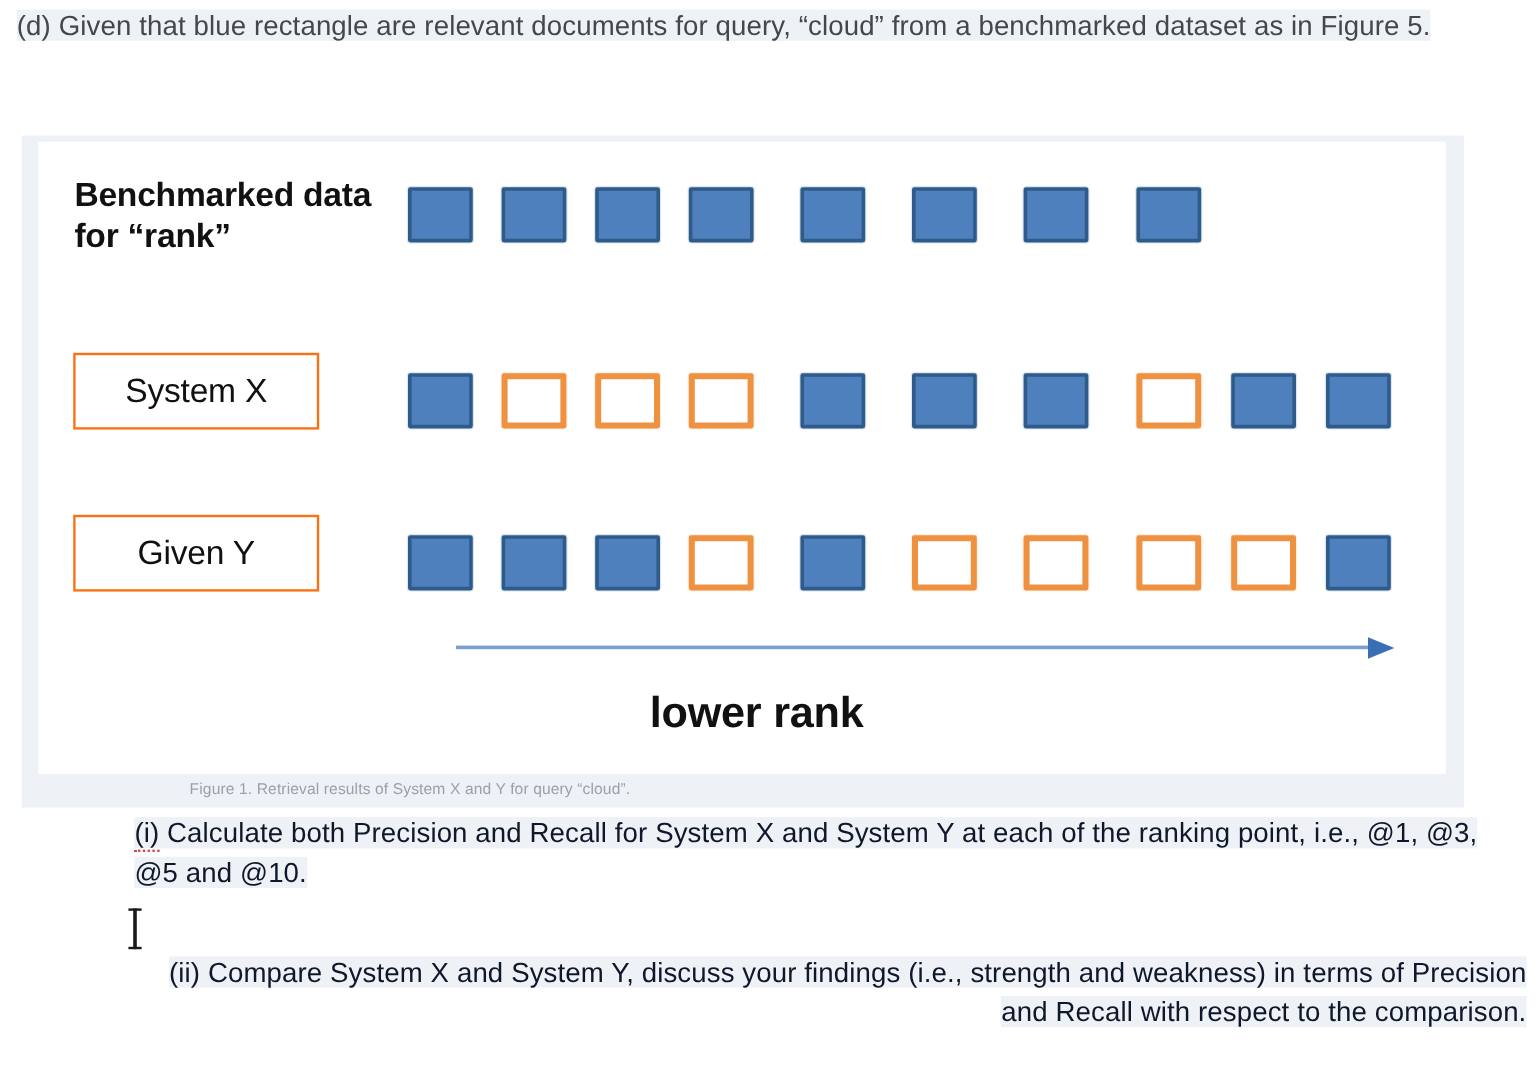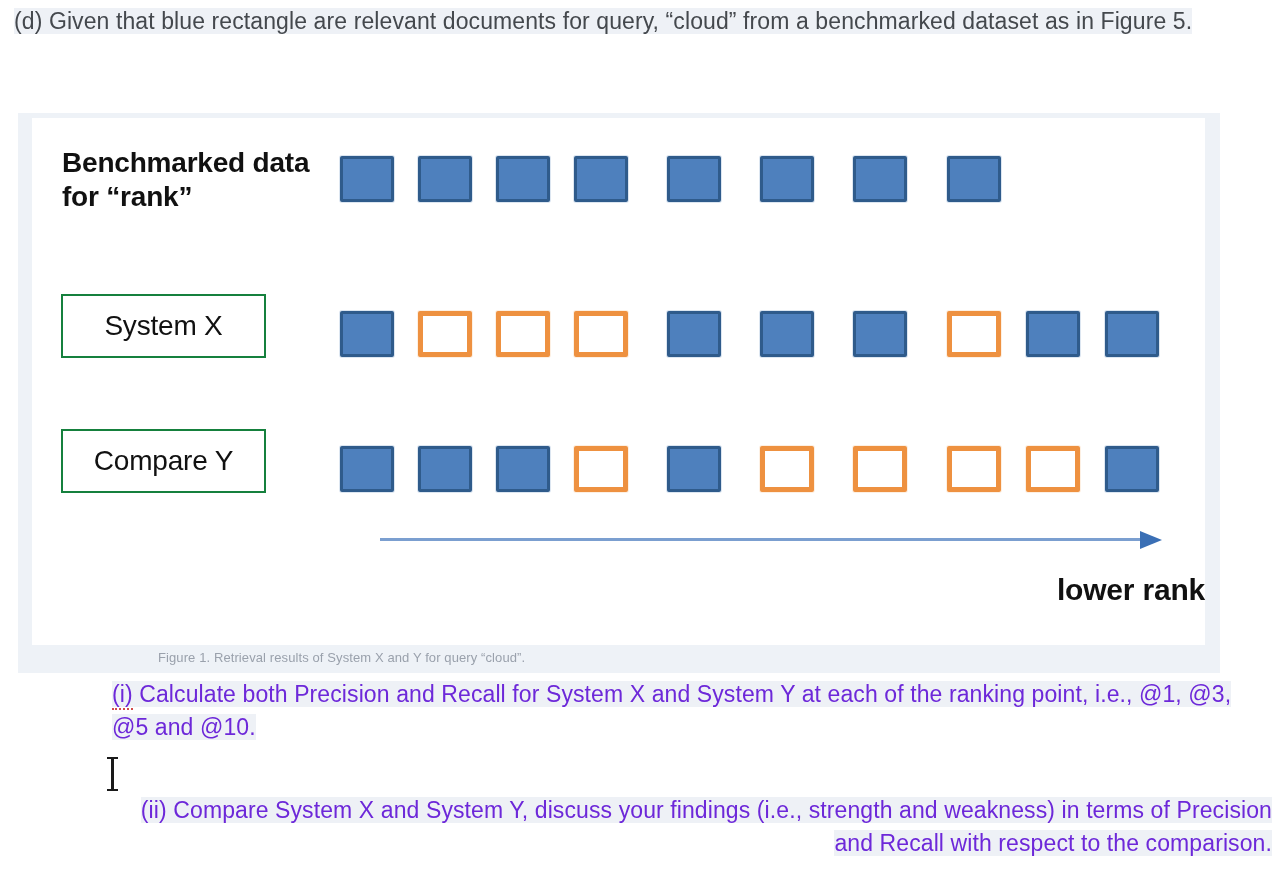--- a/index.html
+++ b/index.html
@@ -74,21 +74,21 @@
     color: #111111;
     letter-spacing: -0.2px;
   }
   
   .row-label-box {
     position: absolute;
     left: 29px;
     top: -17px;
     width: 205px;
     height: 64px;
-    border: 2px solid #15803d;
+    border: 2px solid #f97316;
     background: #ffffff;
     display: flex;
     align-items: center;
     justify-content: center;
     font-size: 28px;
     color: #111111;
     letter-spacing: -0.2px;
     box-sizing: border-box;
   }
 
@@ -141,22 +141,22 @@
     height: 0;
     border-top: 9px solid transparent;
     border-bottom: 9px solid transparent;
     border-left: 22px solid #3a6fb5;
   }
   #rank-axis-label {
     position: absolute;
     left: 0;
     top: 455px;
     width: 1173px;
-    text-align: right;
-    font-size: 30px;
+    text-align: center;
+    font-size: 36px;
     font-weight: bold;
     color: #111111;
     letter-spacing: -0.2px;
   }
   #rank-axis-label span { padding-left: 24px; }
 
   
   #figure-caption {
     position: absolute;
     left: 18px;
@@ -169,21 +169,21 @@
   }
   #figure-caption span { padding-left: 140px; }
 
   
   .prompt-lower {
     position: absolute;
     left: 112px;
     width: 1160px;
     font-size: 23px;
     line-height: 33px;
-    color: #6d28d9;
+    color: #0f172a;
     letter-spacing: 0.1px;
   }
   #prompt-i  { top: 678px; }
   #prompt-ii { top: 794px; text-align: right; }
   .prompt-lower .hl {
     background: #eef1f6;
     box-decoration-break: clone;
     -webkit-box-decoration-break: clone;
   }
   .spell {
@@ -245,21 +245,21 @@
       <div class="cell relevant" style="left:327px"></div>
       <div class="cell relevant" style="left:420px"></div>
       <div class="cell relevant" style="left:513px"></div>
       <div class="cell nonrelevant" style="left:607px"></div>
       <div class="cell relevant" style="left:686px"></div>
       <div class="cell relevant" style="left:765px"></div>
     </div>
   </div>
 
   <div class="fig-row" id="row-systemy">
-    <div class="row-label-box">Compare Y</div>
+    <div class="row-label-box">Given Y</div>
     <div class="cells">
       <div class="cell relevant" style="left:0px"></div>
       <div class="cell relevant" style="left:78px"></div>
       <div class="cell relevant" style="left:156px"></div>
       <div class="cell nonrelevant" style="left:234px"></div>
       <div class="cell relevant" style="left:327px"></div>
       <div class="cell nonrelevant" style="left:420px"></div>
       <div class="cell nonrelevant" style="left:513px"></div>
       <div class="cell nonrelevant" style="left:607px"></div>
       <div class="cell nonrelevant" style="left:686px"></div>

